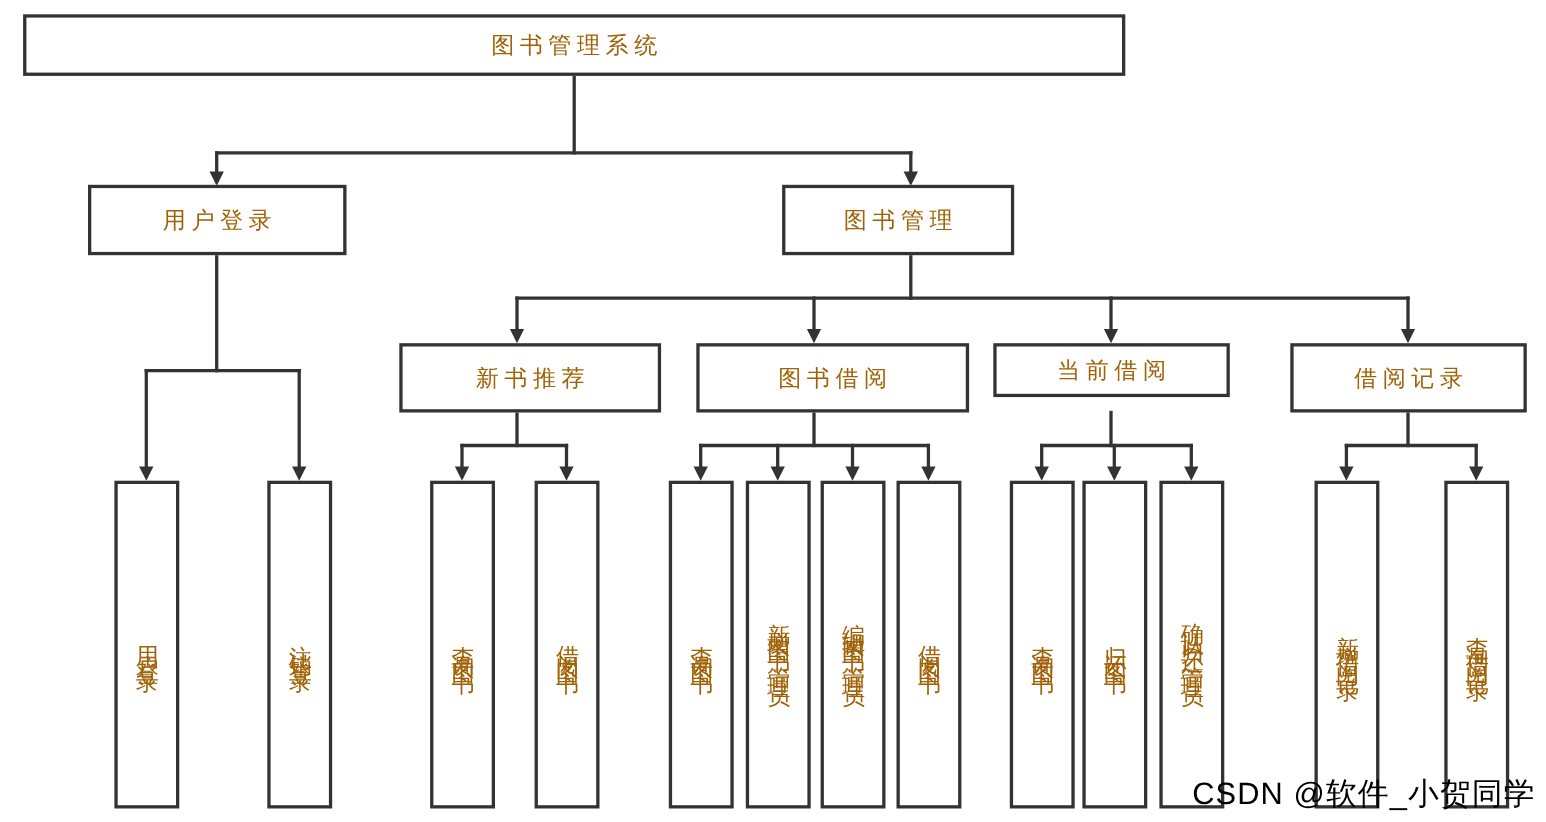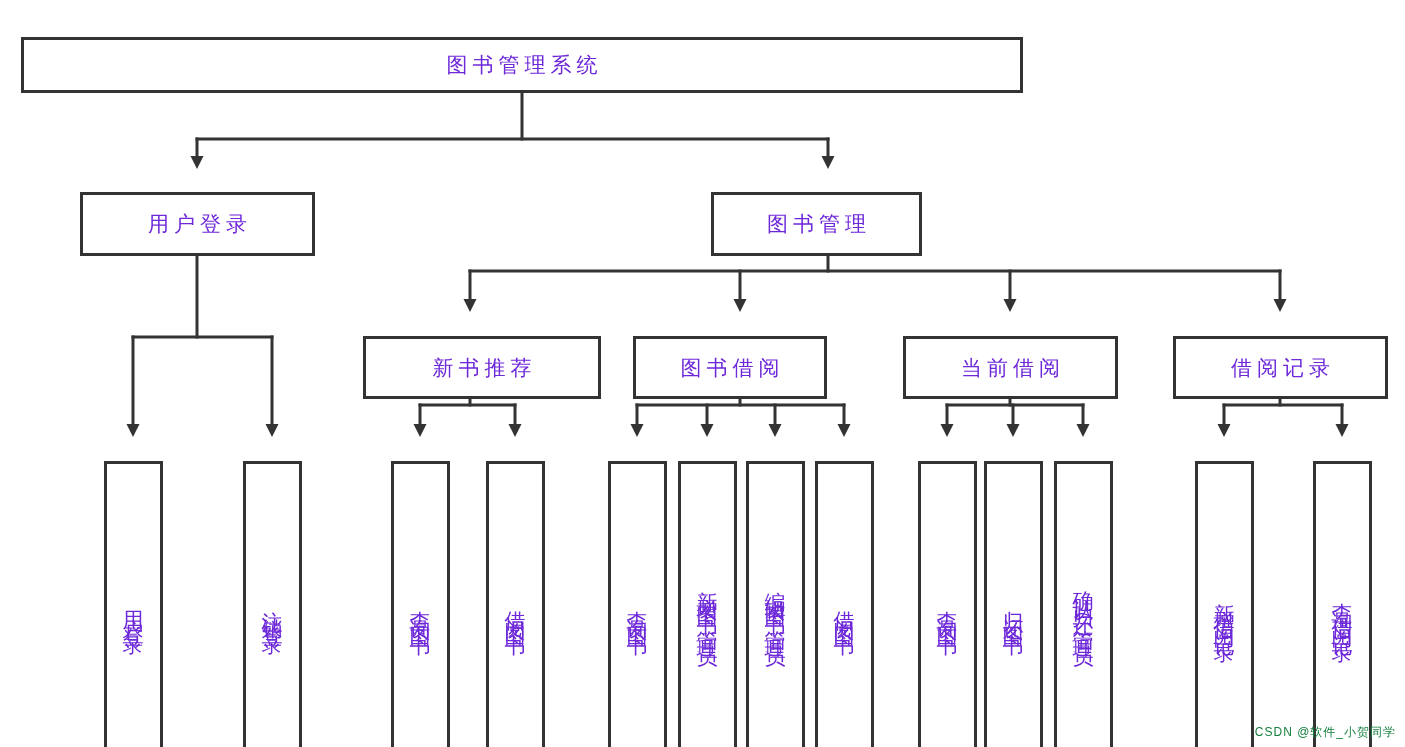--- a/index.html
+++ b/index.html
@@ -8,26 +8,25 @@
     width:1405px;height:747px;
     background:#ffffff;
     font-family:"Liberation Sans","DejaVu Sans",sans-serif;
     overflow:hidden;
   }
   .node{
     position:absolute;
     box-sizing:border-box;
     border:3px solid #333333;
     background:#ffffff;
-    color:#6d28d9;
+    color:#a16207;
     display:flex;
     align-items:center;
     justify-content:center;
     text-align:center;
-    margin-top:24px;
   }
   .hnode{
     font-size:21px;
     letter-spacing:5px;
     text-indent:5px; 
     white-space:nowrap;
   }
   .leaf{
     writing-mode:vertical-rl;
     text-orientation:mixed;
@@ -35,23 +34,23 @@
     letter-spacing:8px;
     line-height:1;
   }
   svg.connectors{position:absolute;left:0;top:0;}
   svg.connectors path{stroke:#333333;stroke-width:3;fill:none;stroke-linecap:square;}
   svg.connectors polygon{fill:#333333;stroke:none;}
   .watermark{
     position:absolute;
     right:9px;
     bottom:6px;
-    font-size:12px;
+    font-size:28px;
     letter-spacing:1px;
-    color:#15803d;
+    color:#000000;
     z-index:5;
     white-space:nowrap;
   }
 </style>
 </head>
 <body>
 
 <div id="stage">
 
   <svg class="connectors" width="1405" height="747" viewBox="0 0 1405 747">
@@ -122,22 +121,22 @@
         <polygon points="1335.5,424 1348.5,424 1342,437"></polygon>
     </g>
   </svg>
 
   <div class="node hnode" style="left:21px;top:13px;width:1002px;height:56px;">图书管理系统</div>
 
   <div class="node hnode" style="left:80px;top:168px;width:235px;height:64px;">用户登录</div>
   <div class="node hnode" style="left:711px;top:168px;width:211px;height:64px;">图书管理</div>
 
   <div class="node hnode" style="left:363px;top:312px;width:238px;height:63px;">新书推荐</div>
-  <div class="node hnode" style="left:633px;top:312px;width:194px;height:63px;">图书借阅</div>
-  <div class="node hnode" style="left:903px;top:312px;width:215px;height:63px;">当前借阅</div>
+  <div class="node hnode" style="left:633px;top:312px;width:248px;height:63px;">图书借阅</div>
+  <div class="node hnode" style="left:903px;top:312px;width:215px;height:49px;">当前借阅</div>
   <div class="node hnode" style="left:1173px;top:312px;width:215px;height:63px;">借阅记录</div>
 
   <div class="node leaf" style="left:104px;top:437px;width:59px;height:298px;">用户登录</div>
   <div class="node leaf" style="left:243px;top:437px;width:59px;height:298px;">注销登录</div>
 
   <div class="node leaf" style="left:391px;top:437px;width:59px;height:298px;">查询图书</div>
   <div class="node leaf" style="left:486px;top:437px;width:59px;height:298px;">借阅图书</div>
 
   <div class="node leaf" style="left:608px;top:437px;width:59px;height:298px;">查询图书</div>
   <div class="node leaf" style="left:678px;top:437px;width:59px;height:298px;">新增图书（管理员）</div>

